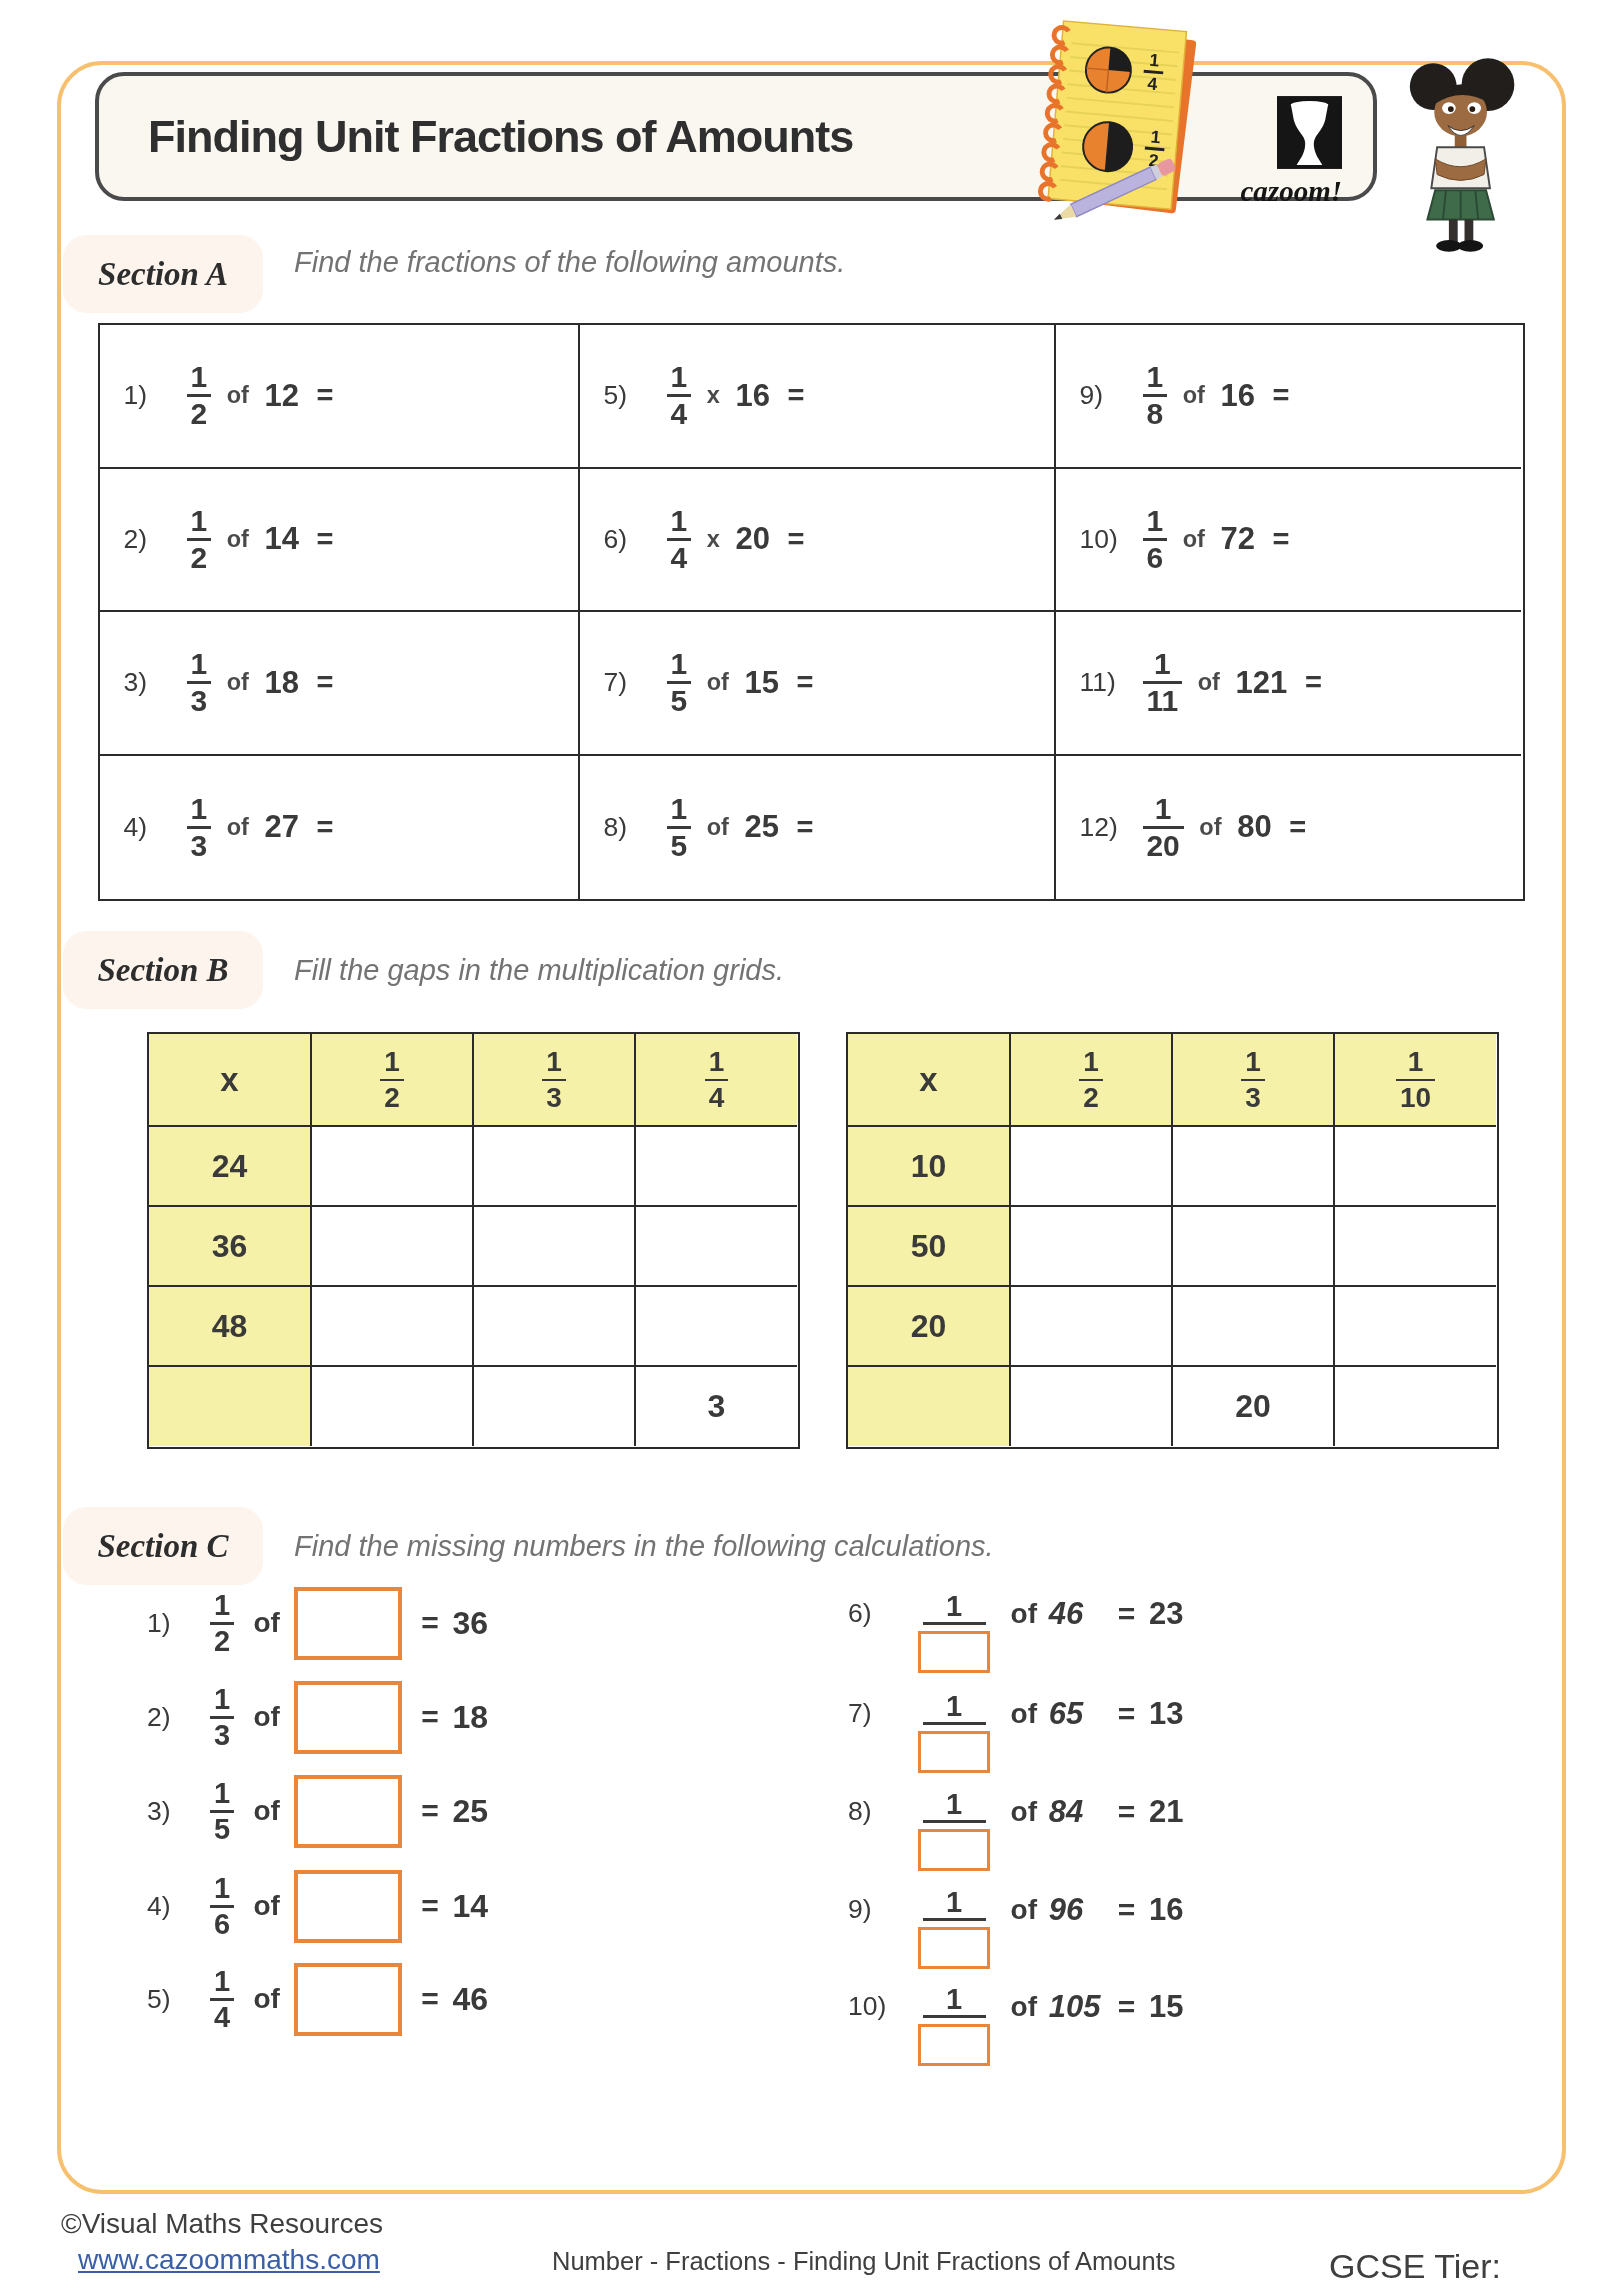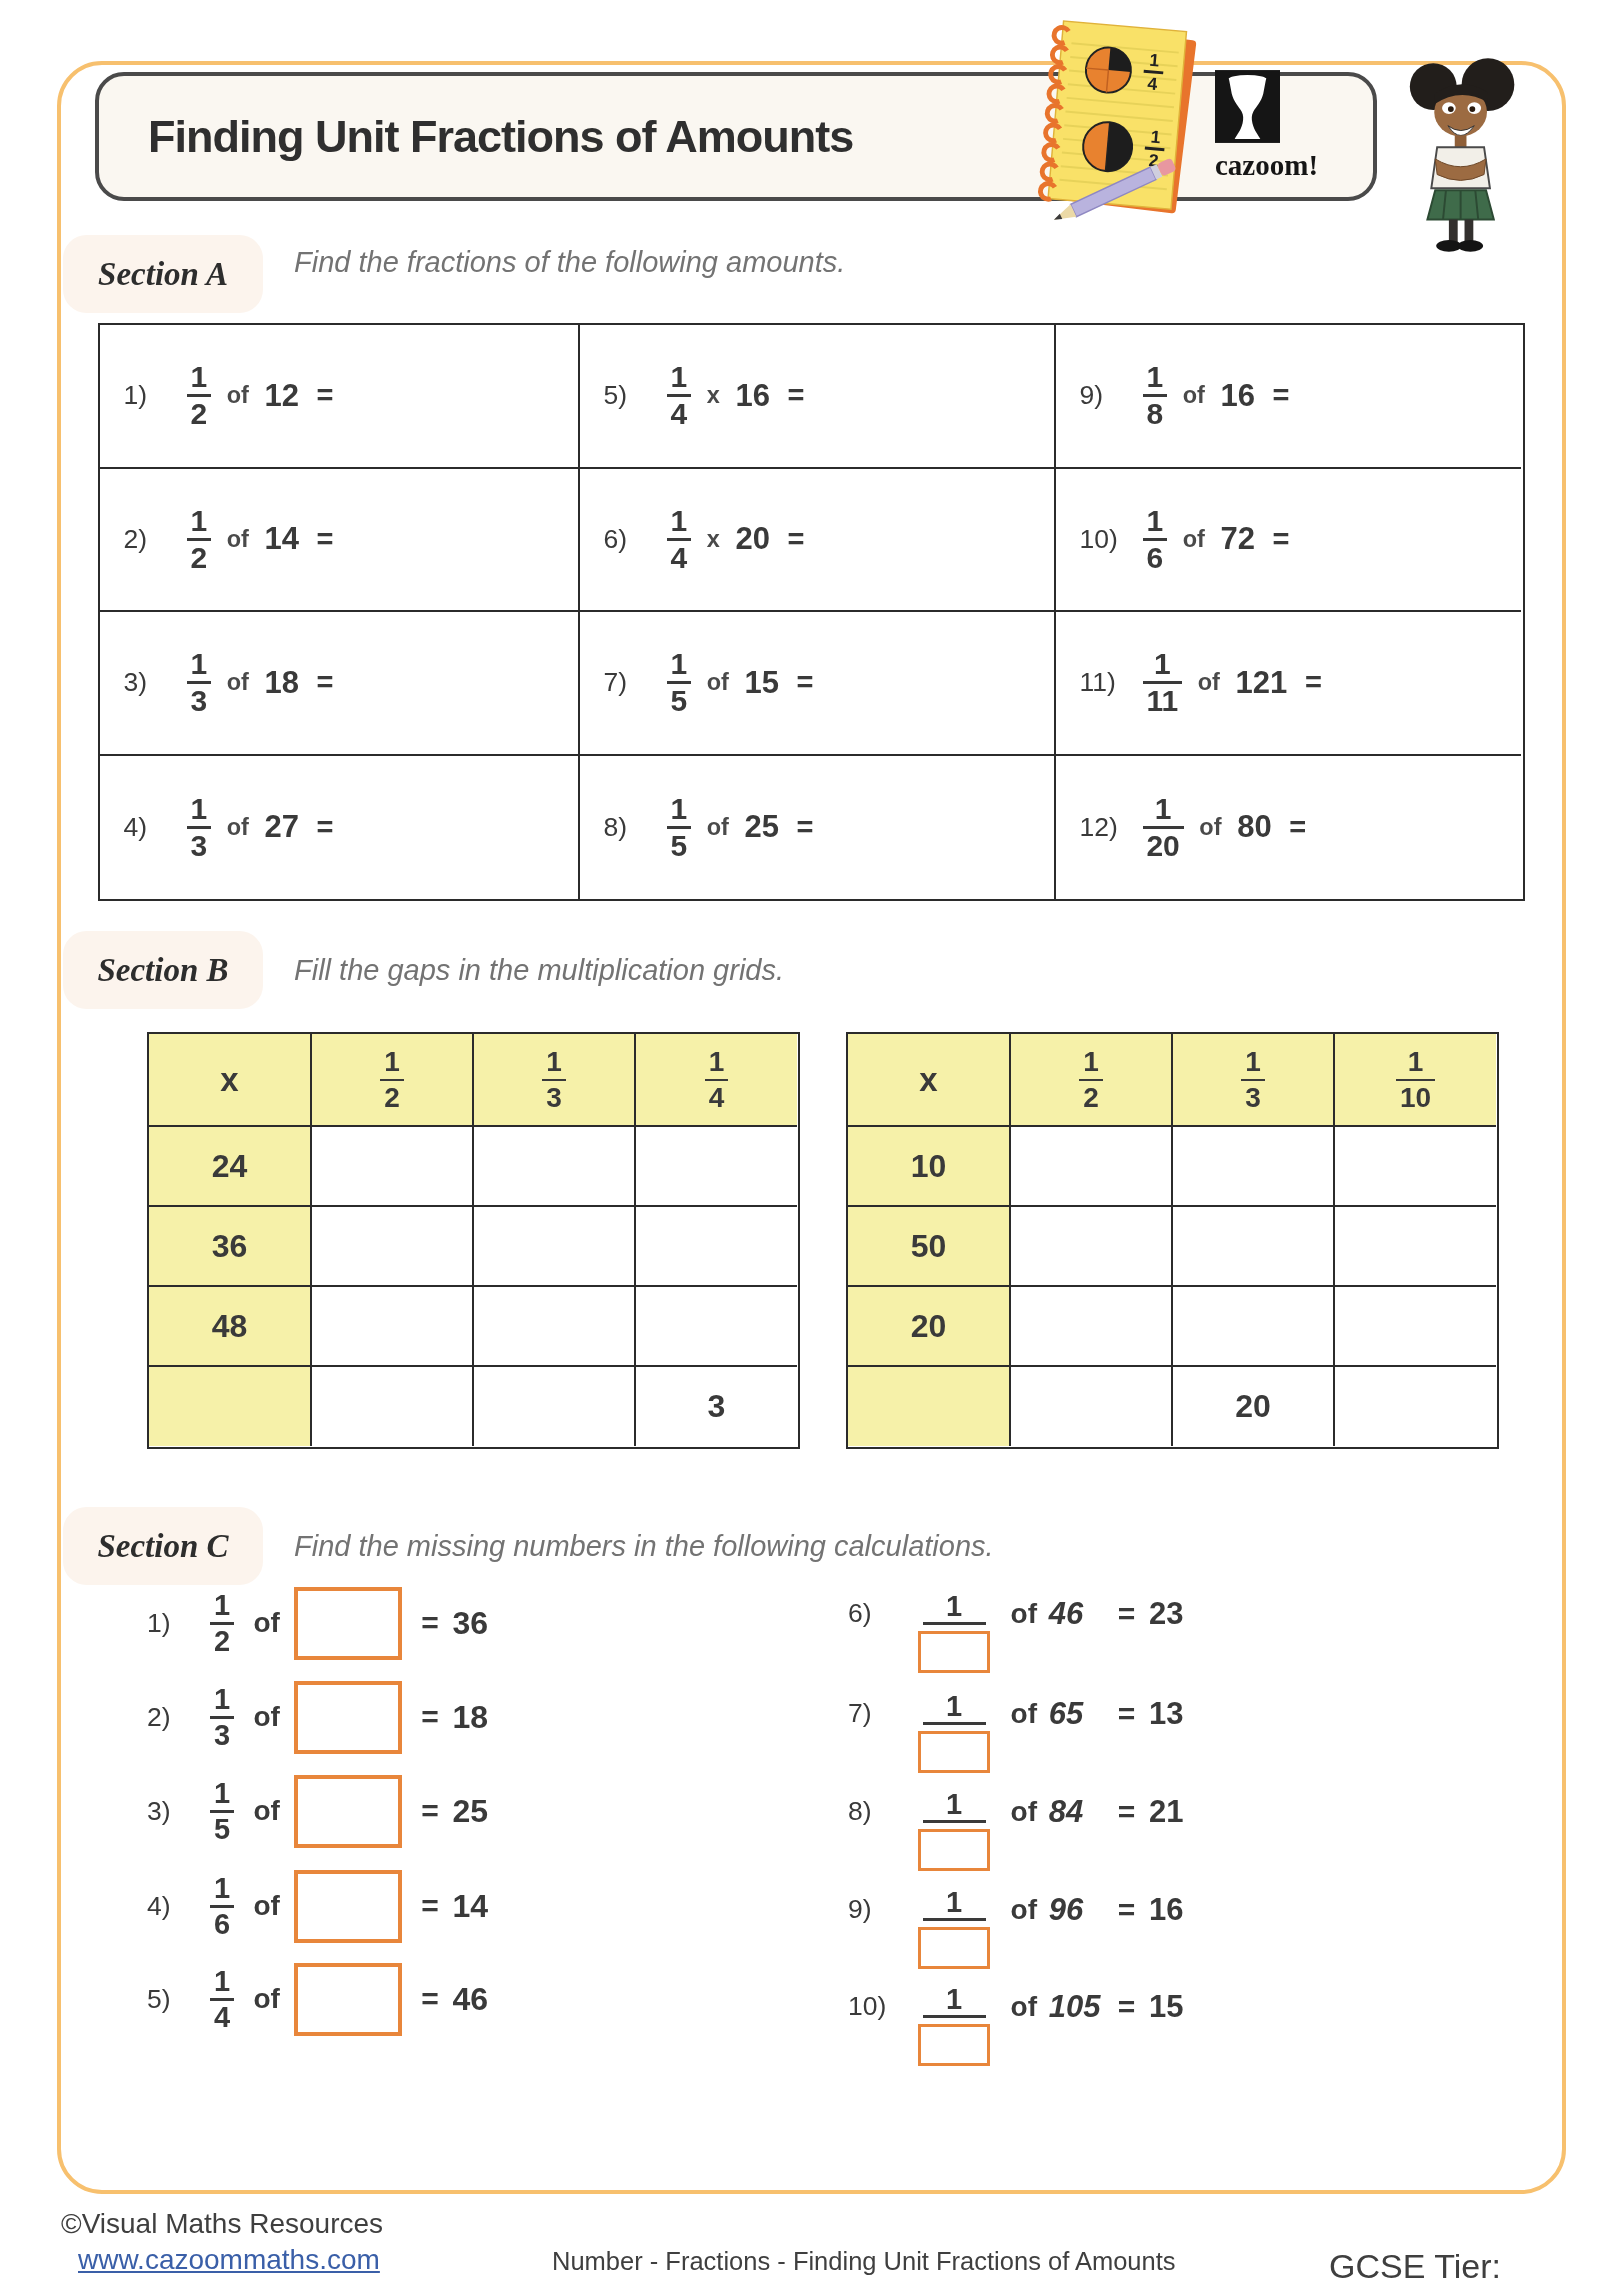--- a/index.html
+++ b/index.html
@@ -9,21 +9,21 @@
   
   .page-border{position:absolute;left:57px;top:61px;width:1509px;height:2133px;
                border:4.9px solid #F7C06E;border-radius:45px;box-sizing:border-box;}
 
   
   .title-box{position:absolute;left:95px;top:72px;width:1282px;height:129px;background:#FAF7F1;
              border:4.9px solid #4A4A4A;border-radius:29px;box-sizing:border-box;
              display:flex;align-items:center;}
   .title-text{font-size:45px;font-weight:bold;color:#2F2F2F;padding-left:49px;letter-spacing:-1px;}
 
-  .logo{position:absolute;left:1215px;top:70px;width:127px;text-align:left;}
+  .logo{position:absolute;left:1215px;top:96px;width:127px;text-align:right;font-style:italic;}
   .logo-text{font-family:"Liberation Serif",serif;font-weight:bold;font-size:29px;color:#151515;margin-top:2px;}
 
   .notepad{position:absolute;left:1025px;top:21.6px;width:188px;height:214px;transform:rotate(5deg);}
   .girl{position:absolute;left:1402px;top:57px;width:127px;height:196px;}
 
   
   .section-label{position:absolute;left:63px;width:200px;height:78px;background:#FCF4ED;border-radius:23.5px;
                  display:flex;align-items:center;justify-content:center;
                  font-family:"Liberation Serif",serif;font-style:italic;font-weight:bold;
                  font-size:33px;color:#2D2D2D;}

